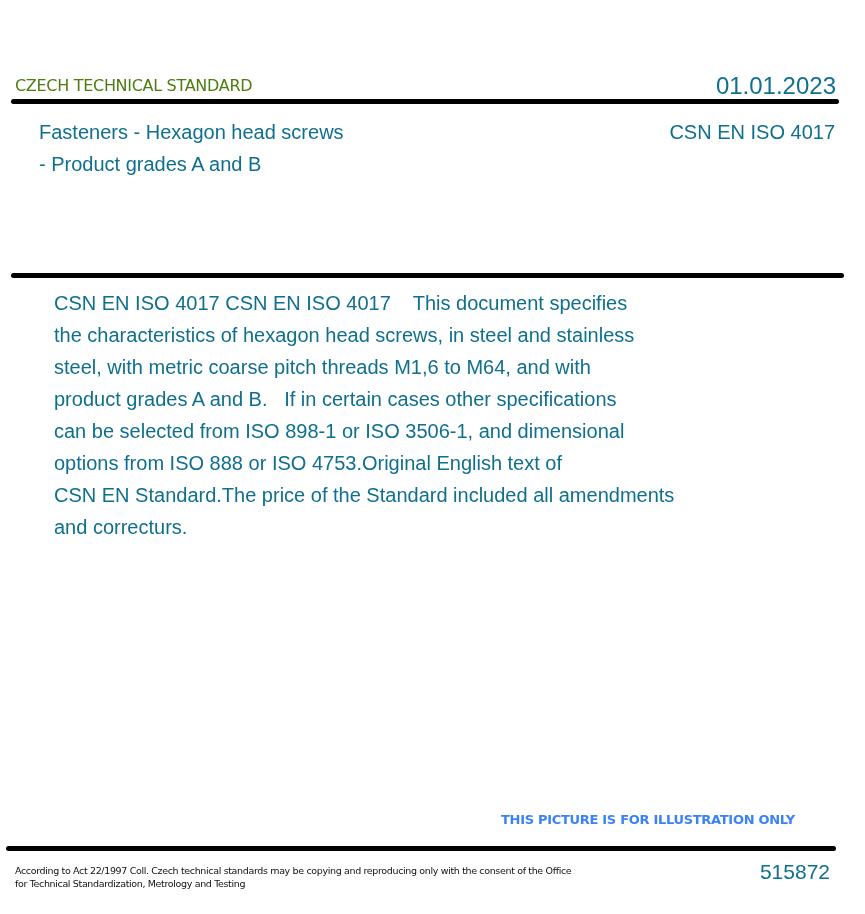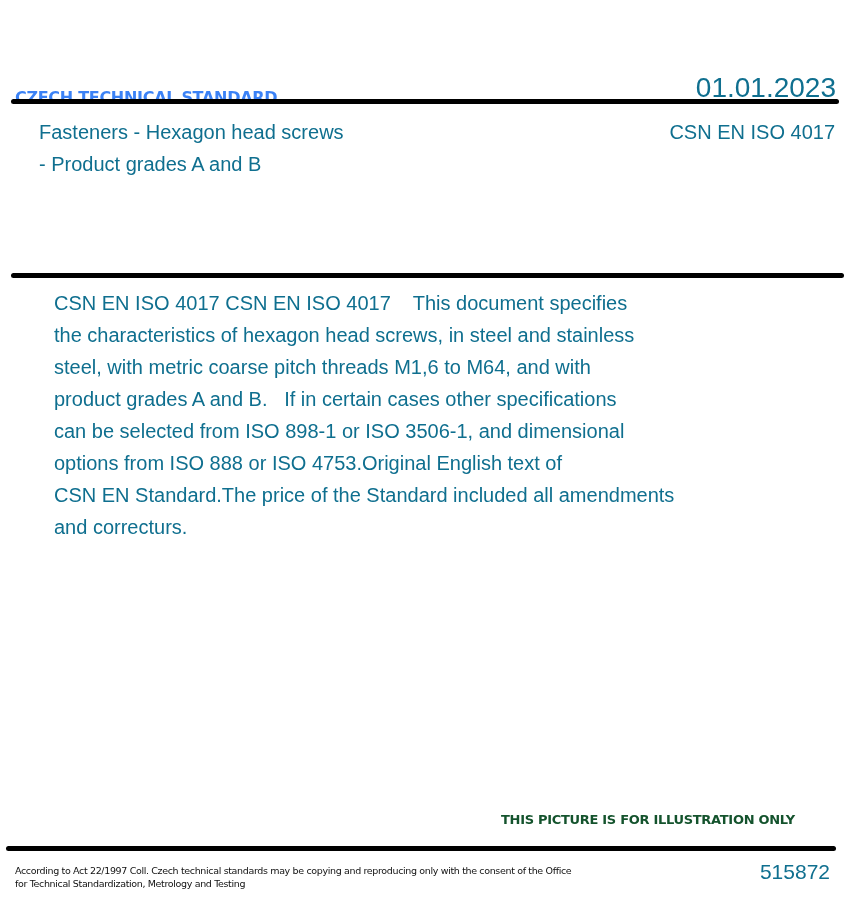--- a/index.html
+++ b/index.html
@@ -1,36 +1,36 @@
 <!DOCTYPE html>
 <html><head>
   <meta charset="utf-8">
   <style>
     html, body { margin: 0; padding: 0; background: #ffffff; }
     body { width: 865px; height: 914px; position: relative; overflow: hidden; }
     .teal { color: #0f6f8f; font-family: "Liberation Sans", sans-serif; }
     .abs { position: absolute; }
     .brand {
       left: 15px; top: 76px;
-      font-family: "DejaVu Sans", sans-serif; font-weight: bold;
-      font-size: 16px; color: #3b82f6; letter-spacing: -0.3px; margin-top: 12px;
+      font-family: "DejaVu Sans", sans-serif; font-weight: normal;
+      font-size: 16px; color: #4d7c0f; letter-spacing: -0.3px;
     }
-    .date { right: 29px; top: 72px; font-size: 28px; }
+    .date { right: 29px; top: 72px; font-size: 24px; }
     .rule { position: absolute; background: #000; border-radius: 3px; }
     .rule1 { left: 11px; top: 99px; width: 828px; height: 5px; }
     .rule2 { left: 11px; top: 273px; width: 833px; height: 5px; }
     .rule3 { left: 6px; top: 846px; width: 830px; height: 5px; }
     .title { left: 15px; top: 116px; font-size: 20px; line-height: 32px; margin-left: 24px; }
     .code { right: 30px; top: 116px; font-size: 20px; line-height: 32px; text-align: center; }
     .desc { left: 15px; top: 287px; width: 700px; font-size: 20px; line-height: 32px; margin-left: 39px; }
     .desc div { white-space: pre; }
     .illus {
       left: 501px; top: 812px;
       font-family: "DejaVu Sans", sans-serif; font-weight: bold;
-      font-size: 13px; color: #14532d; letter-spacing: -0.3px;
+      font-size: 13px; color: #3b82f6; letter-spacing: -0.3px;
     }
     .legal {
       left: 15px; top: 864px;
       font-family: "DejaVu Sans", sans-serif;
       font-size: 9.5px; line-height: 13px; color: #111; letter-spacing: -0.35px;
     }
     .docid { right: 35px; top: 860px; font-size: 21px; }
   </style>
 </head>
 <body>

